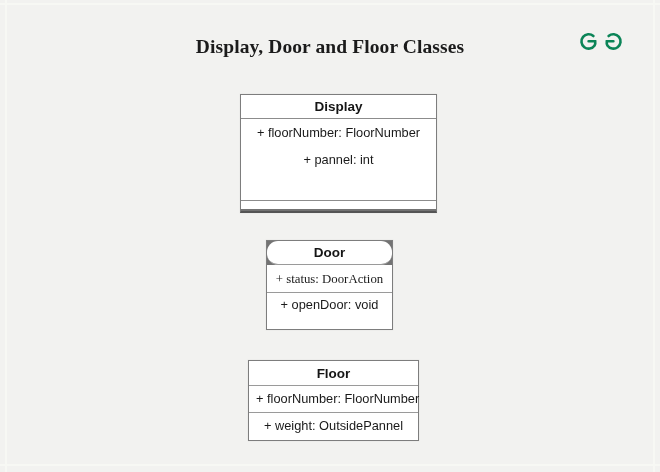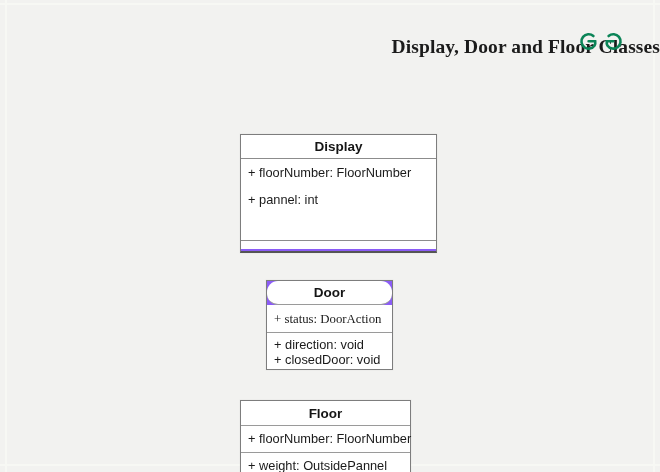--- a/index.html
+++ b/index.html
@@ -30,46 +30,45 @@
   .edge-left   { left: 5px; top: 0;  width: 2px;  height: 472px; }
   .edge-right  { left: 653px; top: 0; width: 2px; height: 472px; }
   .edge-bottom { left: 0; top: 464px; width: 660px; height: 2px; }
 
   
   #page-title {
     position: absolute;
     left: 0;
     top: 36px;
     width: 660px;
-    text-align: right;
+    text-align: center;
     font-family: "Liberation Serif", "DejaVu Serif", serif;
     font-weight: bold;
     font-size: 19.5px;
     letter-spacing: 0.1px;
     color: #1b1b1b;
     white-space: nowrap;
   }
 
   #brand-logo {
     position: absolute;
     left: 576px;
     top: 27px;
     width: 50px;
     height: 28px;
   }
   #brand-logo svg { display: block; }
 
   
   .uml-class {
     position: absolute;
-    background: #8b5cf6;
+    background: #737373;
     box-sizing: border-box;
     border: 1px solid #7d7d7d;
     box-shadow: 0 0 0 0.5px rgba(0,0,0,0.04);
-    margin-top: 40px;
   }
   .uml-class .compartment {
     box-sizing: border-box;
     background: #ffffff;
     border-bottom: 1px solid #9a9a9a;
   }
   .uml-class .compartment:last-child {
     border-bottom: none;
   }
   .uml-class .class-name {
@@ -77,20 +76,21 @@
     font-weight: bold;
     font-size: 13.5px;
     color: #151515;
     font-family: "Liberation Sans", sans-serif;
   }
   .uml-class .member {
     font-size: 12.8px;
     color: #1a1a1a;
     font-family: "Liberation Sans", sans-serif;
     white-space: nowrap;
+    text-align: center;
   }
 
   
   #class-display {
     left: 240px;
     top: 94px;
     width: 197px;
     height: 119px;
     border-bottom-width: 2px;
     border-bottom-color: #555555;
@@ -138,21 +138,21 @@
     height: 36px;
     padding: 4px 7px 0 7px;
   }
   #class-door .ops .member {
     height: 15px;
     line-height: 15px;
   }
 
   
   #class-floor {
-    left: 240px;
+    left: 248px;
     top: 360px;
     width: 171px;
     height: 81px;
   }
   #class-floor .hdr {
     height: 25px;
     line-height: 25px;
   }
   #class-floor .attrs {
     height: 27px;
@@ -196,22 +196,21 @@
   </div>
 
   <div class="uml-class" id="class-door">
     <div class="compartment hdr">
       <div class="class-name">Door</div>
     </div>
     <div class="compartment attrs">
       <div class="member">+ status: DoorAction</div>
     </div>
     <div class="compartment ops">
-      <div class="member">+ direction: void</div>
-      <div class="member">+ closedDoor: void</div>
+      <div class="member">+ openDoor: void</div>
     </div>
   </div>
 
   <div class="uml-class" id="class-floor">
     <div class="compartment hdr">
       <div class="class-name">Floor</div>
     </div>
     <div class="compartment attrs">
       <div class="member">+ floorNumber: FloorNumber</div>
     </div>

